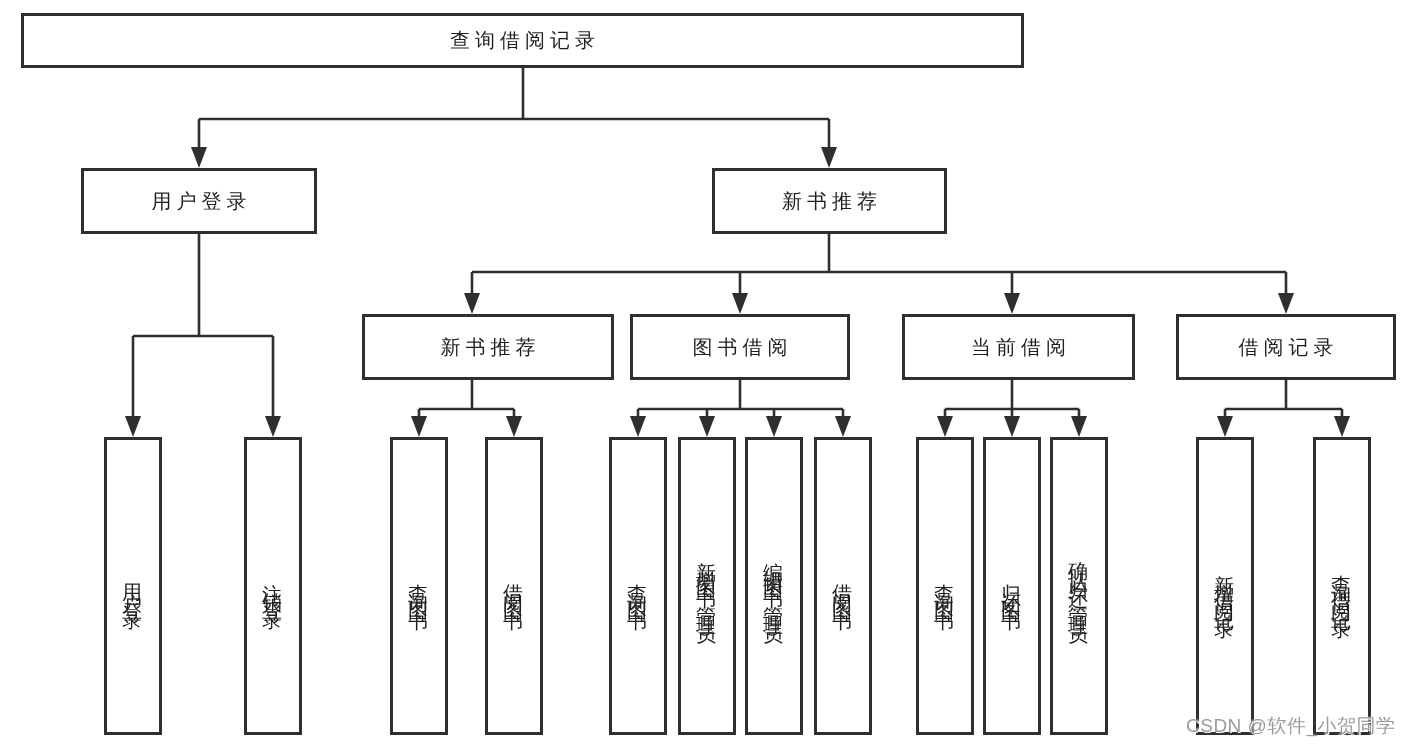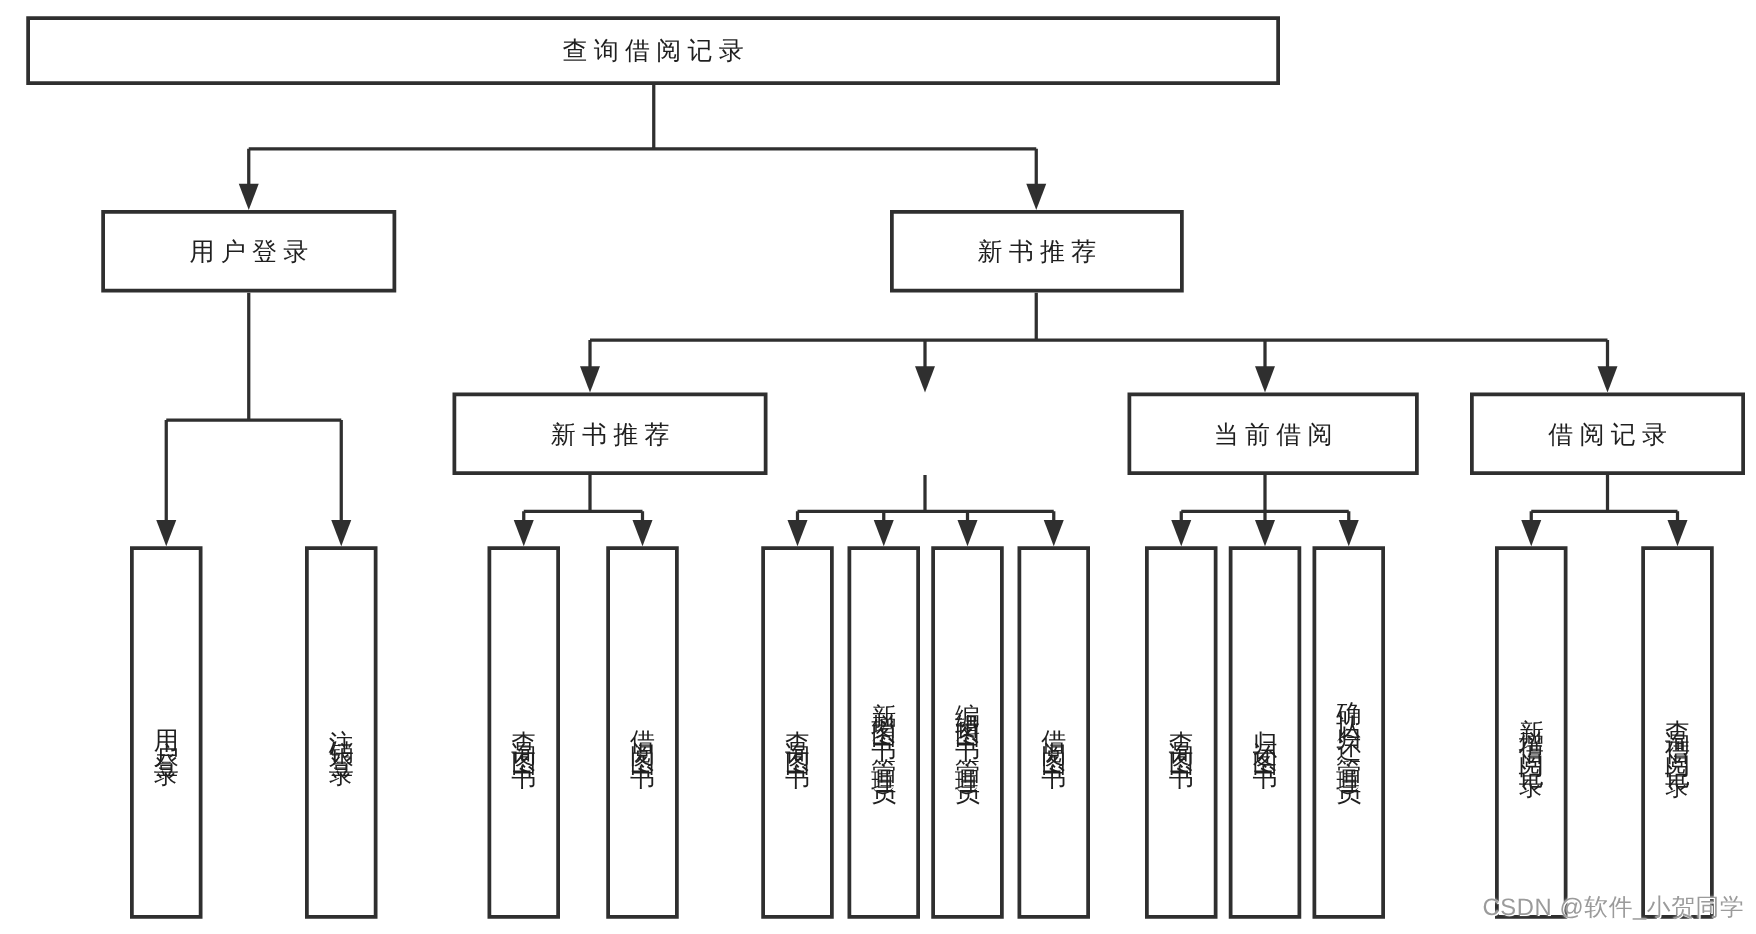--- a/index.html
+++ b/index.html
@@ -92,20 +92,21 @@
     <polygon points="1217,416 1233,416 1225,437"></polygon>
     <polygon points="1334,416 1350,416 1342,437"></polygon>
   </svg>
 
   <div class="box" style="left:21px; top:13px; width:1003px; height:55px;">查询借阅记录</div>
 
   <div class="box" style="left:81px; top:168px; width:236px; height:66px;">用户登录</div>
   <div class="box" style="left:712px; top:168px; width:235px; height:66px;">新书推荐</div>
 
   <div class="box" style="left:362px; top:314px; width:252px; height:66px;">新书推荐</div>
+  <div class="box" style="left:630px; top:314px; width:220px; height:66px;">图书借阅</div>
   <div class="box" style="left:902px; top:314px; width:233px; height:66px;">当前借阅</div>
   <div class="box" style="left:1176px; top:314px; width:220px; height:66px;">借阅记录</div>
 
   <div class="vbox" style="left:104px; top:437px; width:58px; height:298px;">用户登录</div>
   <div class="vbox" style="left:244px; top:437px; width:58px; height:298px;">注销登录</div>
 
   <div class="vbox" style="left:390px; top:437px; width:58px; height:298px;">查询图书</div>
   <div class="vbox" style="left:485px; top:437px; width:58px; height:298px;">借阅图书</div>
 
   <div class="vbox" style="left:609px; top:437px; width:58px; height:298px;">查询图书</div>

